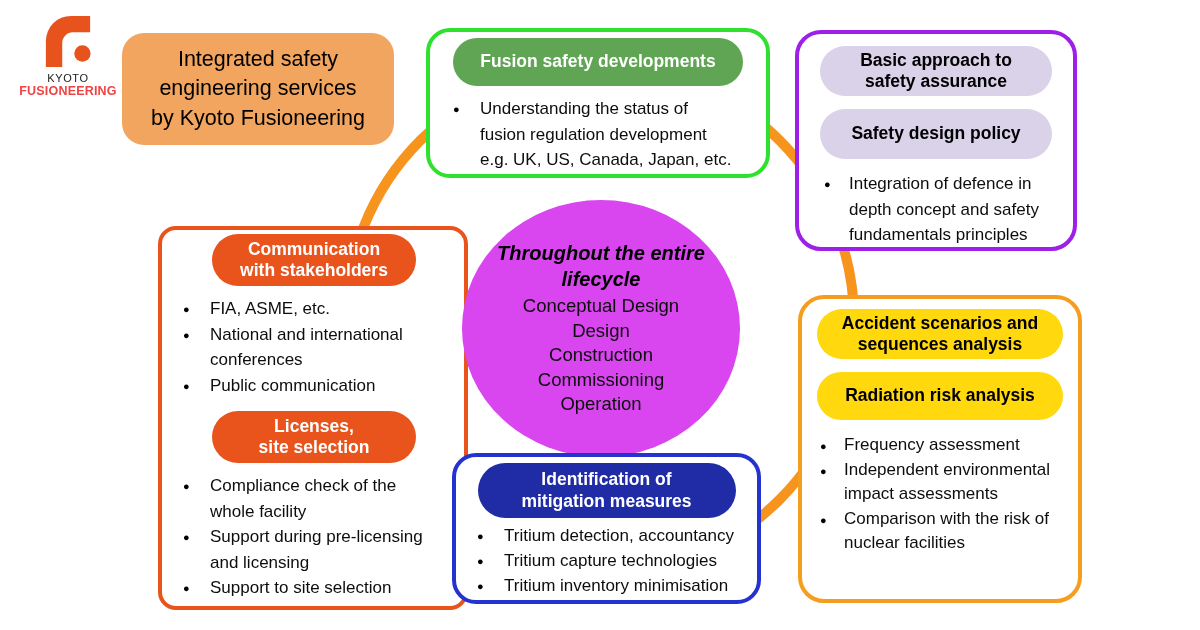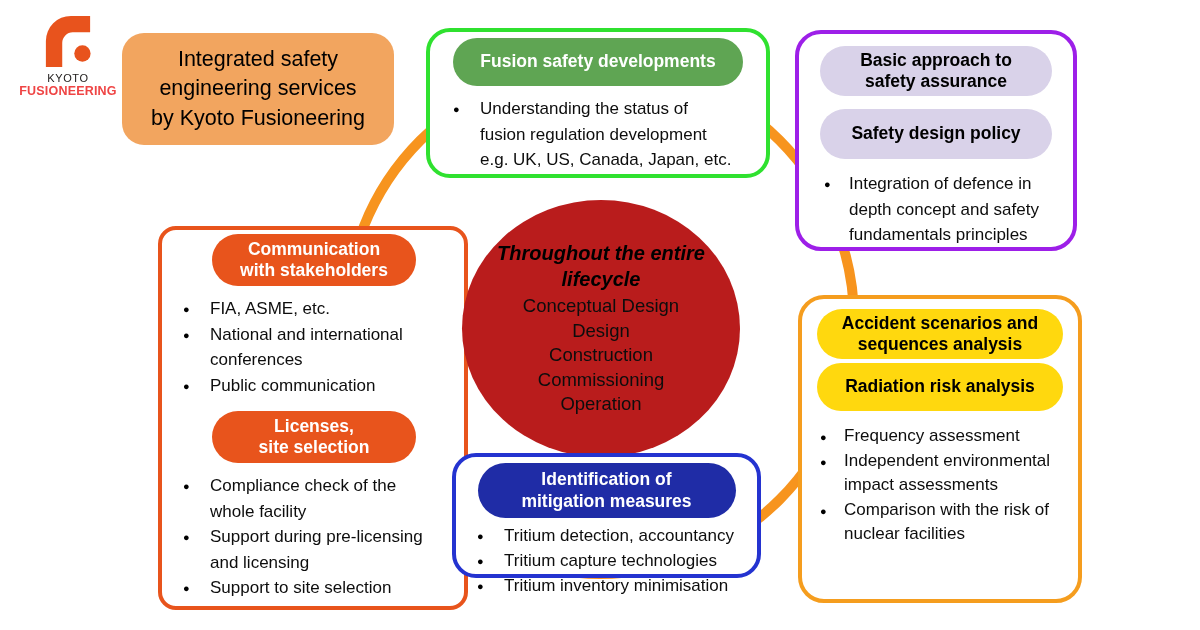--- a/index.html
+++ b/index.html
@@ -45,34 +45,34 @@
 
   
   .box.left{left:120px;top:226px;width:310px;height:384px;border:4px solid #E8541C;border-radius:18px;padding:2px 12px;margin-left:38px;}
   .pill.orange{width:204px;min-height:52px;margin:2px 0 10px 38px;background:#E8541C;color:#fff;border-radius:27px;}
   .pill.orange.second{margin-top:13px;}
   .box.left li{padding-right:12px;}
 
   
   .circle{
     position:absolute;left:462px;top:200px;width:278px;height:257px;border-radius:50%;
-    background:#b91c1c;z-index:2;display:flex;flex-direction:column;align-items:center;justify-content:center;text-align:center;
+    background:#d946ef;z-index:2;display:flex;flex-direction:column;align-items:center;justify-content:center;text-align:center;
   }
   .circle-title{font-size:20px;font-weight:bold;font-style:italic;line-height:1.3;margin-bottom:2px;color:#000;}
   .stage{font-size:18.5px;line-height:24.5px;color:#0d0d0d;}
 
   
-  .box.blue{left:452px;top:453px;width:309px;height:125px;border:4px solid #2433D0;border-radius:24px;padding:4px 12px;}
+  .box.blue{left:452px;top:453px;width:309px;height:151px;border:4px solid #2433D0;border-radius:24px;padding:4px 12px;}
   .pill.blue-pill{width:258px;min-height:55px;margin:2px auto 5px auto;background:#1F2CA6;color:#fff;border-radius:28px;}
   .box.blue li{line-height:25px;}
 
   
   .box.amber{left:798px;top:295px;width:284px;height:308px;border:4px solid #F59D1E;border-radius:26px;padding:8px 14px;}
   .pill.yellow{width:246px;min-height:50px;margin:2px auto 0 auto;background:#FFD80E;color:#000;border-radius:26px;}
-  .pill.yellow + .pill.yellow{margin-top:4px;min-height:48px;}
+  .pill.yellow + .pill.yellow{margin-top:13px;min-height:48px;}
   .box.amber ul.bullets{margin-top:13px;}
   .box.amber li{padding-left:28px;line-height:24.5px;}
   .box.amber li::before{left:4px;}
 </style>
 </head>
 <body>
 
 <div class="canvas">
 
   <svg class="ring" width="1200" height="630">

